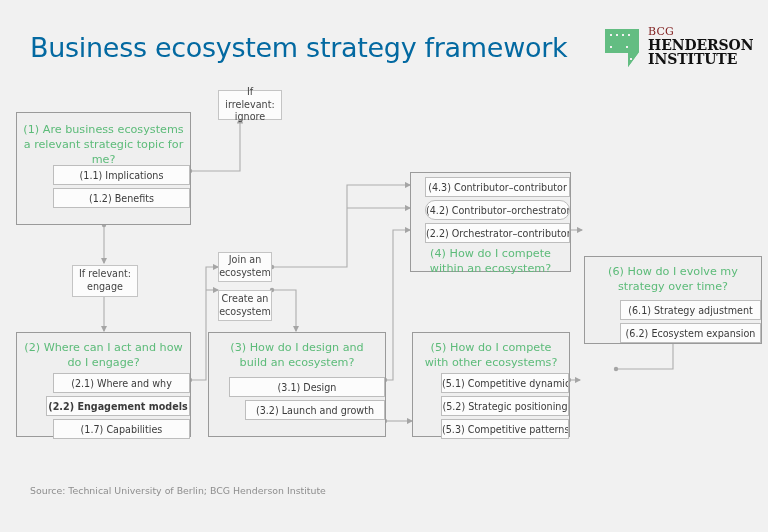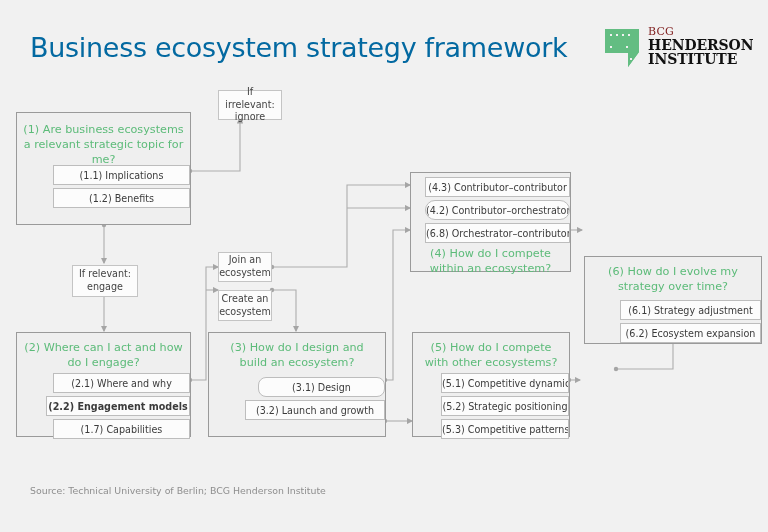--- a/index.html
+++ b/index.html
@@ -233,30 +233,30 @@
     <div class="items" style="top:40px;">
       <div class="item" style="width:137px;">(2.1) Where and why</div>
       <div class="item" style="width:144px;font-weight:bold;">(2.2) Engagement models</div>
       <div class="item" style="width:137px;">(1.7) Capabilities</div>
     </div>
   </div>
 
   <div class="group" style="left:208px; top:332px; width:178px; height:105px;">
     <div class="group-title" style="top:8px;">(3) How do I design and build an ecosystem?</div>
     <div class="items" style="top:44px;">
-      <div class="item" style="width:127px;border-radius:8px;">(3.1) Design</div>
+      <div class="item" style="width:156px;">(3.1) Design</div>
       <div class="item" style="width:140px;">(3.2) Launch and growth</div>
     </div>
   </div>
 
   <div class="group" style="left:410px; top:172px; width:161px; height:100px;">
     <div class="items" style="top:4px;">
       <div class="item" style="width:145px;">(4.3) Contributor–contributor</div>
       <div class="item" style="width:145px;border-radius:10px;">(4.2) Contributor–orchestrator</div>
-      <div class="item" style="width:145px;">(6.8) Orchestrator–contributor</div>
+      <div class="item" style="width:145px;">(2.2) Orchestrator–contributor</div>
     </div>
     <div class="group-title" style="top:74px;">(4) How do I compete within an ecosystem?</div>
   </div>
 
   <div class="group" style="left:412px; top:332px; width:158px; height:105px;">
     <div class="group-title" style="top:8px;">(5) How do I compete with other ecosystems?</div>
     <div class="items" style="top:40px;">
       <div class="item" style="width:128px;">(5.1) Competitive dynamics</div>
       <div class="item" style="width:128px;">(5.2) Strategic positioning</div>
       <div class="item" style="width:128px;">(5.3) Competitive patterns</div>

